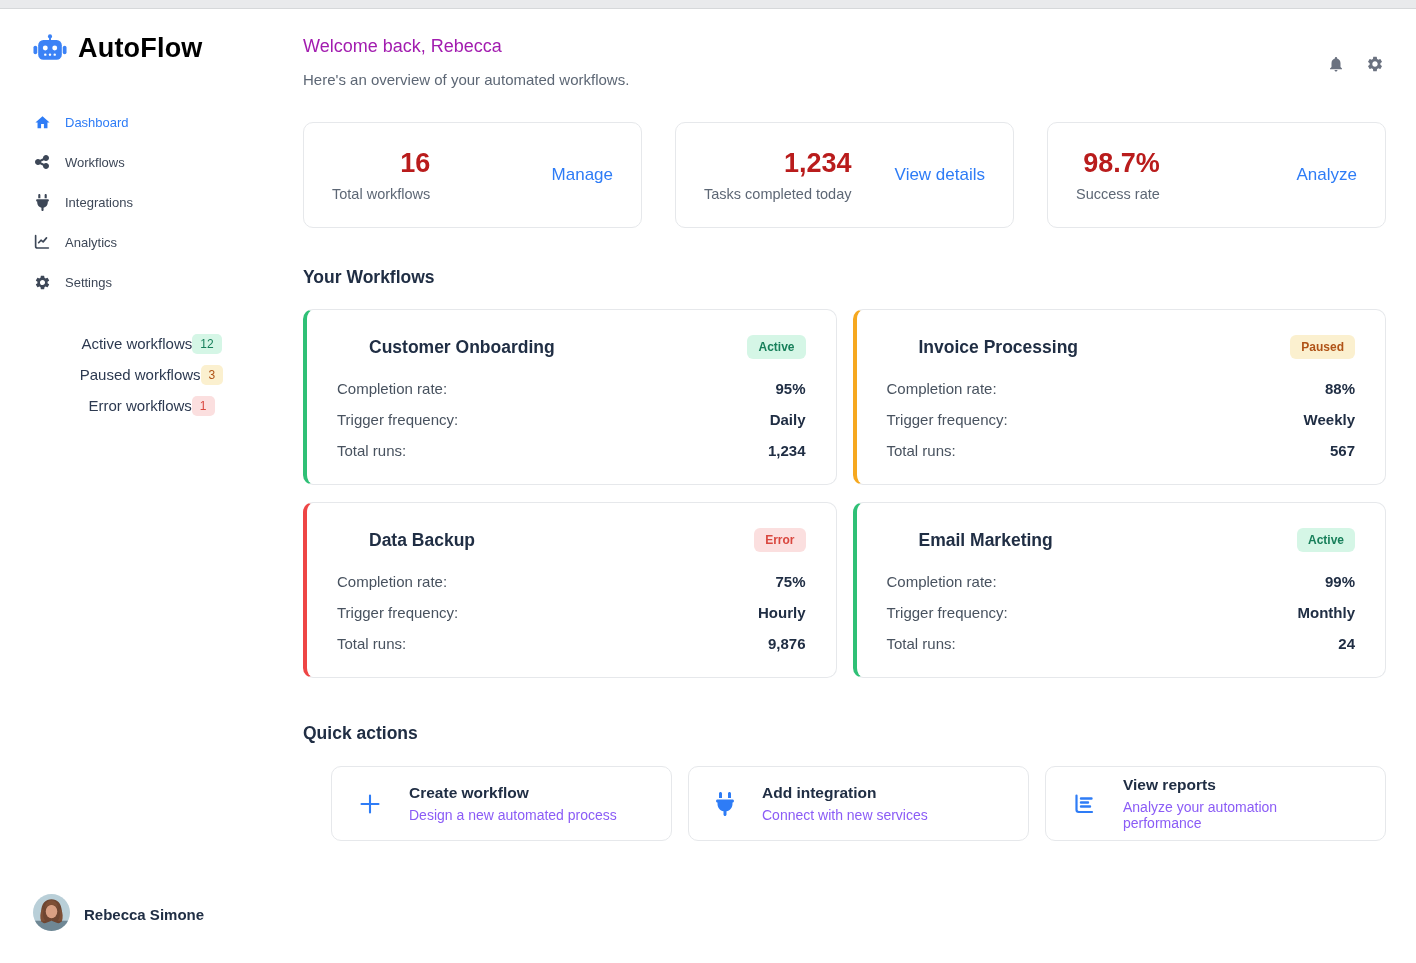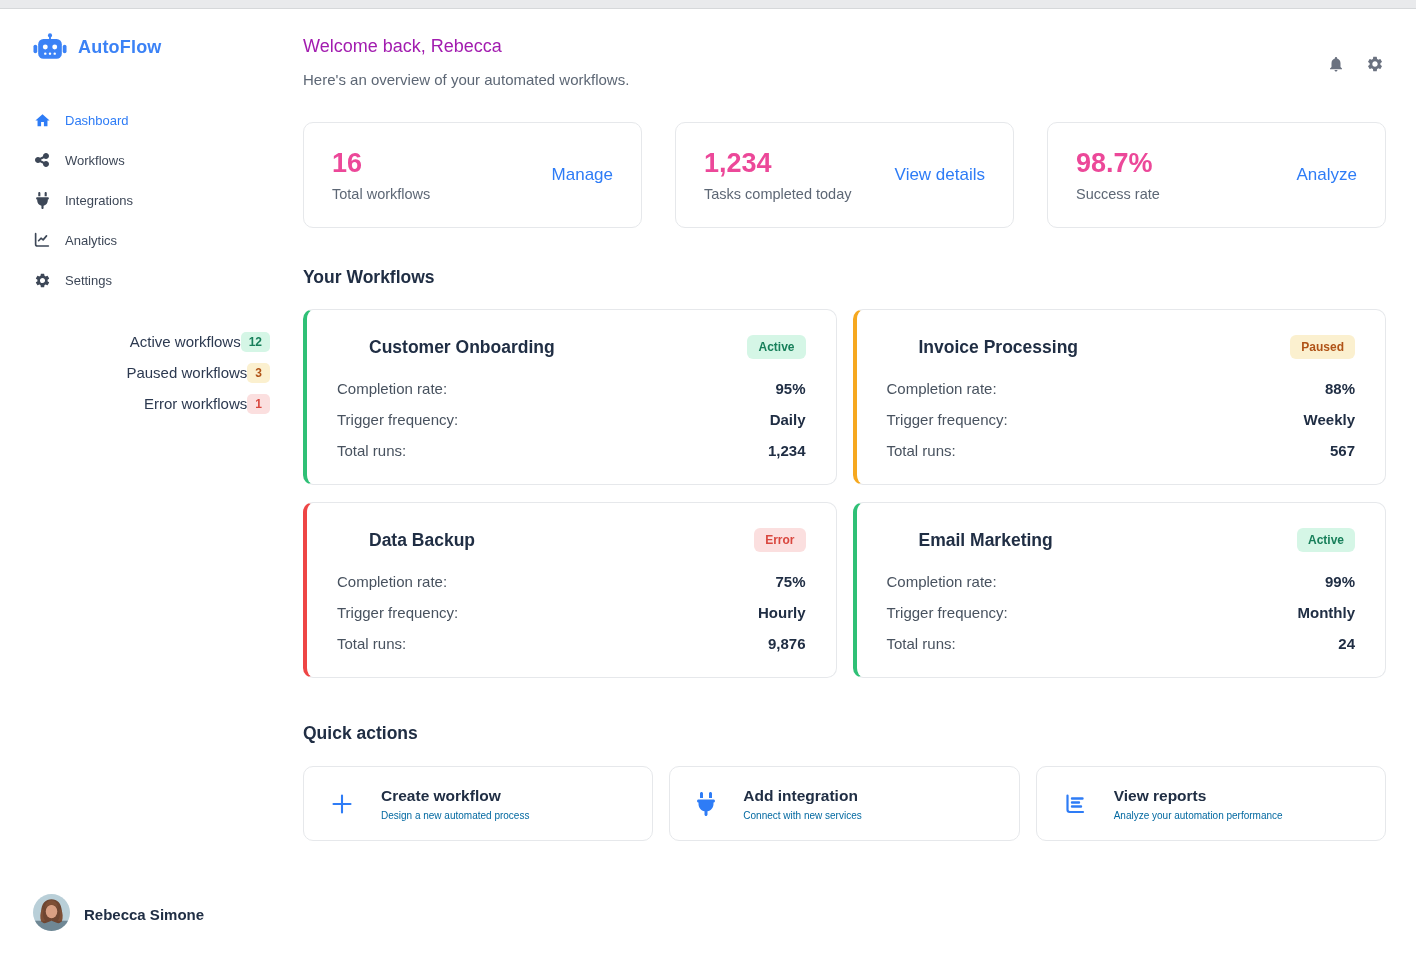--- a/index.html
+++ b/index.html
@@ -11,51 +11,51 @@
     overflow:hidden;
     position:relative;
   }
   .top-strip { height:9px; background:#e9eaec; border-bottom:1px solid #d6d8da; }
   .layout { display:flex; height:954px; }
 
   
   .sidebar { width:303px; flex-shrink:0; padding:24px 0 0 33px; position:relative; }
   .logo-row { display:flex; align-items:center; gap:11px; cursor:pointer; }
   .logo-row svg { display:block; }
-  .app-name { font-size:18px; font-weight:700; color:#3b82f6; letter-spacing:.2px; }
+  .app-name { font-size:27px; font-weight:700; color:#000000; letter-spacing:.2px; }
 
   .nav { margin-top:38px; }
   .nav-item { display:flex; align-items:center; gap:14px; height:40px; font-size:13px;
               color:#3d4757; cursor:pointer; }
   .nav-item .nicon { width:18px; height:18px; display:flex; align-items:center; justify-content:center; color:#3d4757; }
   .nav-item.active, .nav-item.active .nicon { color:#2e7cf6; }
 
   .counts { margin-top:26px; width:237px; }
-  .count-row { display:flex; align-items:center; justify-content:flex-end; height:31px;
+  .count-row { display:flex; align-items:center; justify-content:center; height:31px;
                font-size:15px; color:#2c3950; cursor:pointer; }
-  .count-badge { font-size:12px; font-weight:700; padding:3px 8px; border-radius:5px; line-height:14px; }
+  .count-badge { font-size:12px; font-weight:400; padding:3px 8px; border-radius:5px; line-height:14px; }
   .bg-active { background:#d5f6e6; color:#177f5a; }
   .bg-paused { background:#fbf0cf; color:#b05317; }
   .bg-error  { background:#fbdfdf; color:#d9473f; }
 
   .user-row { position:absolute; left:33px; bottom:28px; display:flex; align-items:center; gap:14px; cursor:pointer; }
   .user-name { font-size:15px; font-weight:700; color:#202e44; }
 
   
   .main { flex:1; padding:27px 30px 0 0; position:relative; }
   .page-title { font-size:18px; font-weight:400; color:#a21caf; }
   .page-subtitle { margin-top:14px; font-size:15px; color:#5d6775; }
   .header-icons { position:absolute; top:46px; right:32px; display:flex; gap:21px; color:#6b7280; }
   .header-icons .hicon { cursor:pointer; display:flex; }
 
   .stats-row { display:flex; gap:33px; margin-top:34px; }
   .stat-card { flex:1; height:106px; border:1px solid #e6e8eb; border-radius:10px;
                padding:24px 28px; display:flex; align-items:center; justify-content:space-between;
                background:#fff; }
-  .stat-value { font-size:27px; font-weight:700; color:#ec4899; }
+  .stat-value { font-size:27px; font-weight:700; color:#b91c1c;text-align:right; }
   .stat-label { margin-top:7px; font-size:14.5px; color:#5d6775;text-align:right; }
   .stat-link { font-size:17px; color:#2e7cf6; cursor:pointer; text-decoration:none; }
 
   .section-title { font-size:17.5px; font-weight:700; color:#202e44; }
   .sec-workflows { margin-top:39px; }
   .wf-grid { display:grid; grid-template-columns:1fr 1fr; gap:17px 16px; margin-top:21px; }
   .wf-card { height:176px; border:1px solid #e6e8eb; border-radius:10px; background:#fff;
              padding:25px 30px; border-left-width:4px; border-left-style:solid; cursor:pointer; }
   .wf-active { border-left-color:#2fc076; }
   .wf-paused { border-left-color:#f6a81f; }
@@ -64,26 +64,26 @@
   .wf-title { font-size:17.5px; font-weight:700; color:#202e44;margin-left:32px; }
   .status-badge { font-size:12px; font-weight:700; padding:5px 11px; border-radius:6px; }
   .wf-rows { margin-top:21px; }
   .metric-row { display:flex; justify-content:space-between; align-items:center; font-size:15px;
                 margin-top:14px; }
   .metric-row:first-child { margin-top:0; }
   .metric-label { color:#48525f; }
   .metric-value { font-weight:700; color:#202e44; }
 
   .sec-actions { margin-top:45px; }
-  .qa-row { display:flex; gap:16px; margin-top:22px; }
+  .qa-row { display:flex; gap:16px; margin-top:22px;margin-left:28px; }
   .qa-card { flex:1; height:75px; border:1px solid #e6e8eb; border-radius:10px; background:#fff;
              display:flex; align-items:center; gap:27px; padding:0 26px; cursor:pointer; }
   .qa-icon { color:#2e7cf6; display:flex; flex-shrink:0; }
   .qa-title { font-size:15.5px; font-weight:700; color:#202e44; }
-  .qa-sub { margin-top:5px; font-size:10px; color:#0369a1; }
+  .qa-sub { margin-top:5px; font-size:14px; color:#8b5cf6; }
 </style>
 </head>
 <body>
 
 <div class="top-strip"></div>
 
 <div class="layout">
 
   <aside class="sidebar">
     <div class="logo-row">

